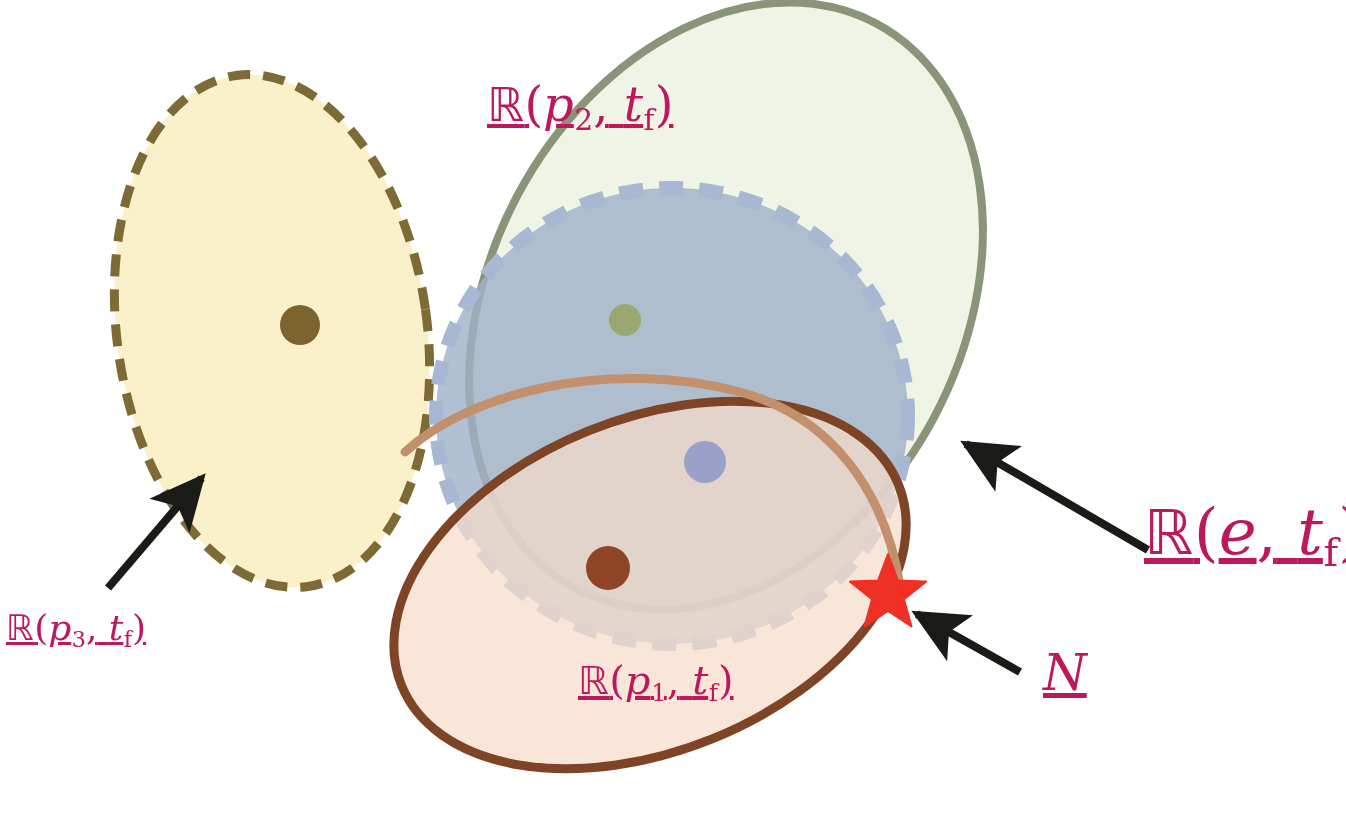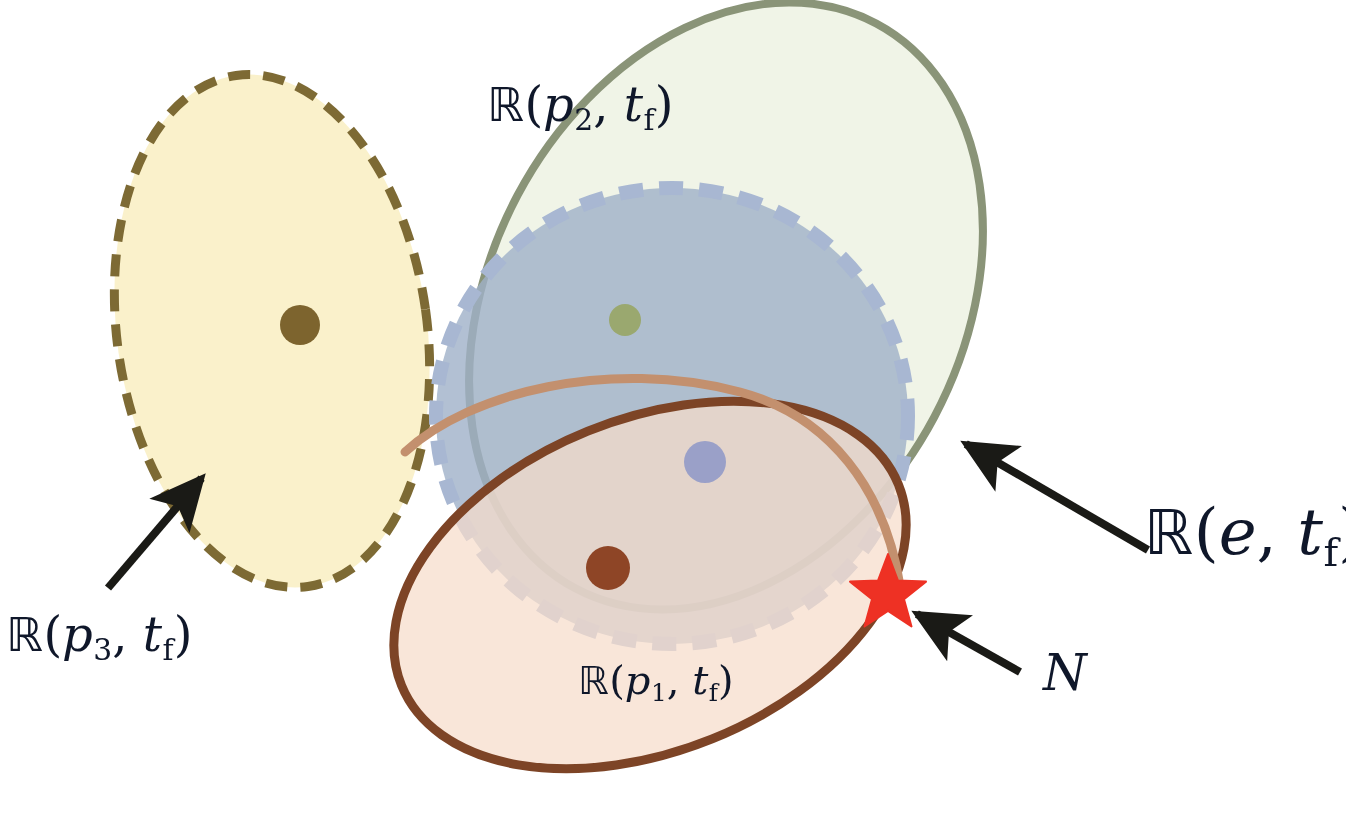--- a/index.html
+++ b/index.html
@@ -23,45 +23,46 @@
     position: absolute;
     left: 0;
     top: 0;
     width: 1346px;
     height: 826px;
     display: block;
   }
   .mathlabel {
     position: absolute;
     font-family: "DejaVu Serif", "Liberation Serif", serif;
-    color: #0f172a;
+    color: #be185d;
     white-space: nowrap;
     line-height: 1;
     user-select: none;
+    text-decoration: underline;
   }
   .mathlabel .bb {
     font-family: "DejaVu Sans", sans-serif;
     font-size: 0.97em;
     letter-spacing: 0.5px;
   }
   .mathlabel .it {
     font-style: italic;
   }
   .mathlabel .sub {
     font-size: 0.62em;
     vertical-align: -0.30em;
     font-style: normal;
     padding-left: 0.5px;
   }
   .mathlabel .paren {
     font-style: normal;
   }
   #lbl-p2 { left: 487px; top: 80px;  font-size: 48px; }
   #lbl-e  { left: 1144px; top: 500px; font-size: 64px; text-align: center; }
-  #lbl-p3 { left: 6px;   top: 610px; font-size: 48px; }
+  #lbl-p3 { left: 6px;   top: 610px; font-size: 36px; }
   #lbl-p1 { left: 578px; top: 660px; font-size: 40px; }
   #lbl-n  { left: 1043px; top: 648px; font-size: 50px; font-style: italic; }
 </style>
 </head>
 <body>
 
 <div id="figure">
 
   <svg class="canvas" viewBox="0 0 1346 826" xmlns="http://www.w3.org/2000/svg">
     <defs>

